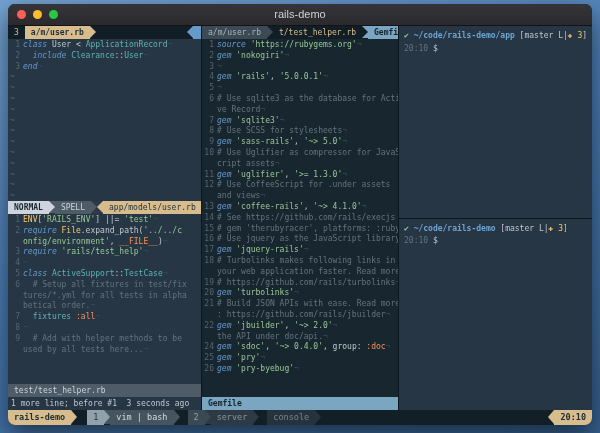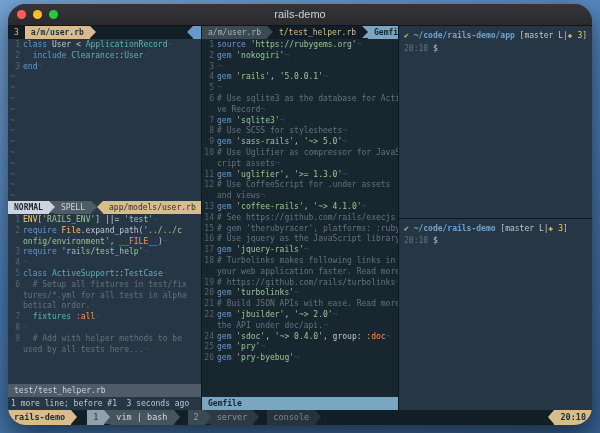--- a/index.html
+++ b/index.html
@@ -1,18 +1,18 @@
 <!DOCTYPE html>
 <html><head>
 <meta charset="utf-8">
 <style>
   html,body{margin:0;padding:0;}
   body{width:600px;height:433px;overflow:hidden;font-family:"DejaVu Sans Mono",monospace;}
   .desktop{position:relative;width:600px;height:433px;background:linear-gradient(160deg,#74a3d2 0%,#4a7cb4 45%,#35608f 100%);}
-  .window{position:absolute;left:8px;top:4px;right:8px;bottom:8px;border-radius:18px;overflow:hidden;
+  .window{position:absolute;left:8px;top:4px;right:8px;bottom:8px;border-radius:7px;overflow:hidden;
           box-shadow:0 10px 26px rgba(0,0,0,.55);display:flex;flex-direction:column;background:#18262f;}
   .titlebar{height:21px;flex:none;background:linear-gradient(#34343a,#2a2a2e);border-bottom:1px solid #141417;position:relative;display:flex;align-items:center;}
   .lights{display:flex;align-items:center;padding-left:9px;z-index:2;}
   .light{width:9px;height:9px;border-radius:50%;margin-right:7px;}
   .light.red{background:#ff5f57;}
   .light.yellow{background:#febc2e;}
   .light.green{background:#28c840;}
   .title{position:absolute;left:0;right:0;text-align:center;line-height:21px;font-family:"Liberation Sans",sans-serif;font-size:11px;color:#cdd0d4;}
   .term{flex:1;min-height:0;display:flex;flex-direction:column;}
   .panes{flex:1;min-height:0;display:flex;}
@@ -32,21 +32,21 @@
   .gap{flex:none;}
   .arr{flex:none;width:0;height:0;border-top:6.5px solid transparent;border-bottom:6.5px solid transparent;border-left:6px solid transparent;}
   .arr.left{border-left:none;border-right:6px solid transparent;}
   .codewin{overflow:hidden;flex:none;padding-top:1px;}
   .codewin.top{flex:1 1 auto;}
   .codewin.bottom{height:169px;}
   .codewin.grow{flex:1 1 auto;}
   .crow{display:flex;height:10.8px;line-height:10.8px;font-size:8px;white-space:pre;}
   .ln{width:12px;flex:none;text-align:right;padding-right:3px;color:#55656f;}
   .codeline{flex:1;overflow:hidden;}
-  .tok-k{color:#6699cc;}
+  .tok-k{color:#6699cc;font-style:italic;}
   .tok-t{color:#5fb3b3;}
   .tok-s{color:#99c794;}
   .tok-c{color:#65737e;}
   .tok-y{color:#fac863;}
   .tok-r{color:#f99157;}
   .tok-o{color:#c0c7ce;}
   .tok-g{color:#99c794;font-weight:bold;}
   .tok-path{color:#6fa5d4;font-weight:bold;}
   .tok-dim{color:#65737e;}
   .tok-eol{color:#394a56;}
@@ -133,20 +133,21 @@
               <div class="crow"><span class="ln">13</span><span class="codeline"><span class="tok-k">gem </span><span class="tok-s">'coffee-rails'</span><span class="tok-o">, </span><span class="tok-s">'~&gt; 4.1.0'</span><span class="tok-eol">¬</span></span></div>
               <div class="crow"><span class="ln">14</span><span class="codeline"><span class="tok-c"># See https://github.com/rails/execjs</span></span></div>
               <div class="crow"><span class="ln">15</span><span class="codeline"><span class="tok-c"># gem 'therubyracer', platforms: :ruby</span></span></div>
               <div class="crow"><span class="ln">16</span><span class="codeline"><span class="tok-c"># Use jquery as the JavaScript library</span></span></div>
               <div class="crow"><span class="ln">17</span><span class="codeline"><span class="tok-k">gem </span><span class="tok-s">'jquery-rails'</span><span class="tok-eol">¬</span></span></div>
               <div class="crow"><span class="ln">18</span><span class="codeline"><span class="tok-c"># Turbolinks makes following links in </span></span></div>
               <div class="crow"><span class="ln"></span><span class="codeline"><span class="tok-c">your web application faster. Read more</span></span></div>
               <div class="crow"><span class="ln">19</span><span class="codeline"><span class="tok-c"># https://github.com/rails/turbolinks</span><span class="tok-eol">¬</span></span></div>
               <div class="crow"><span class="ln">20</span><span class="codeline"><span class="tok-k">gem </span><span class="tok-s">'turbolinks'</span><span class="tok-eol">¬</span></span></div>
               <div class="crow"><span class="ln">21</span><span class="codeline"><span class="tok-c"># Build JSON APIs with ease. Read more</span></span></div>
+              <div class="crow"><span class="ln"></span><span class="codeline"><span class="tok-c">: https://github.com/rails/jbuilder</span><span class="tok-eol">¬</span></span></div>
               <div class="crow"><span class="ln">22</span><span class="codeline"><span class="tok-k">gem </span><span class="tok-s">'jbuilder'</span><span class="tok-o">, </span><span class="tok-s">'~&gt; 2.0'</span><span class="tok-eol">¬</span></span></div>
               <div class="crow"><span class="ln"></span><span class="codeline"><span class="tok-c">the API under doc/api.</span><span class="tok-eol">¬</span></span></div>
               <div class="crow"><span class="ln">24</span><span class="codeline"><span class="tok-k">gem </span><span class="tok-s">'sdoc'</span><span class="tok-o">, </span><span class="tok-s">'~&gt; 0.4.0'</span><span class="tok-o">, group: </span><span class="tok-r">:doc</span><span class="tok-eol">¬</span></span></div>
               <div class="crow"><span class="ln">25</span><span class="codeline"><span class="tok-k">gem </span><span class="tok-s">'pry'</span><span class="tok-eol">¬</span></span></div>
               <div class="crow"><span class="ln">26</span><span class="codeline"><span class="tok-k">gem </span><span class="tok-s">'pry-byebug'</span><span class="tok-eol">¬</span></span></div>
             </div>
           <div class="segbar gemstatus"><span class="seg" style="background: rgb(122, 166, 194); color: rgb(20, 34, 44); font-weight: bold; flex: 1 1 0%;">Gemfile</span></div>
         </div>
         <div class="vdiv"></div>
         <div class="col right">

